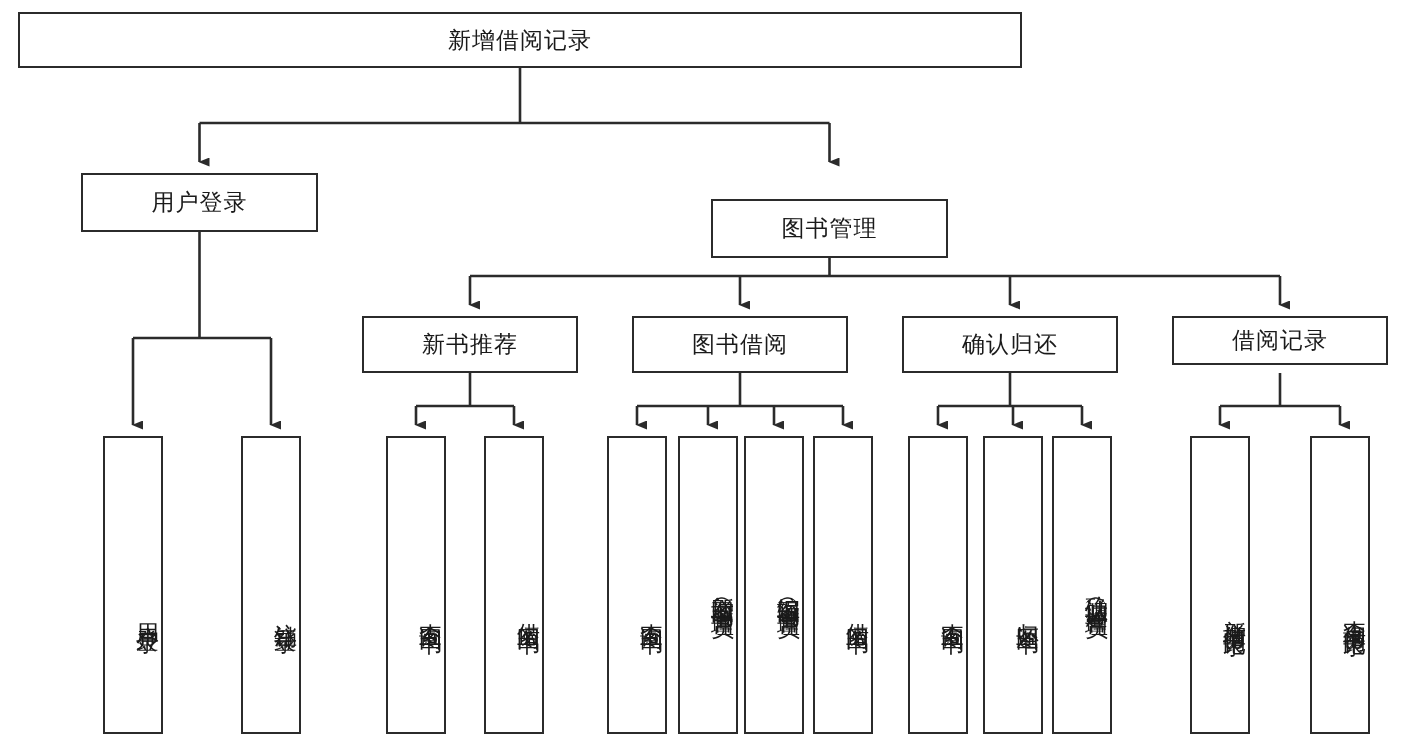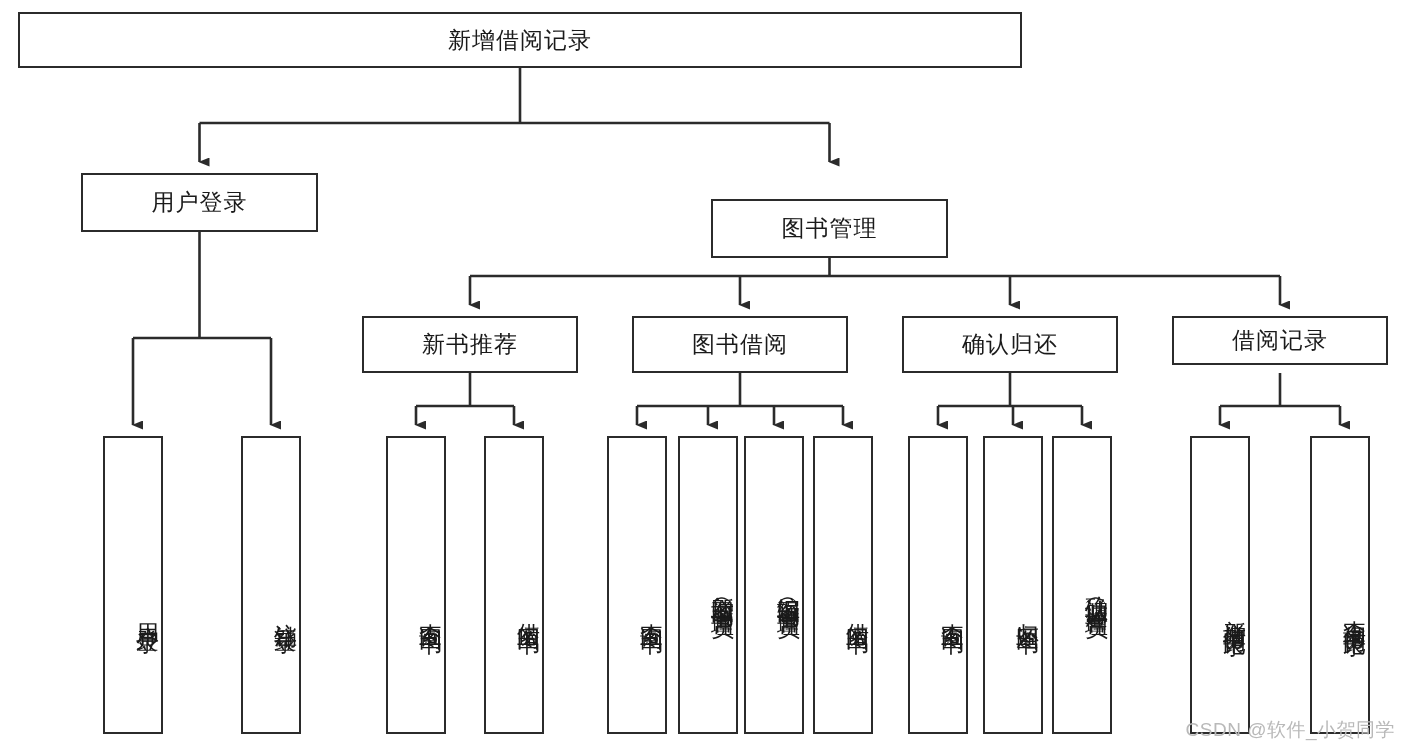--- a/index.html
+++ b/index.html
@@ -175,14 +175,13 @@
         <span>确认归还（管理员）</span>
       </div>
       <div class="node v" style="left: 1190px; top: 436px; width: 60px; height: 298px;">
         <span>新增借阅记录</span>
       </div>
       <div class="node v" style="left: 1310px; top: 436px; width: 60px; height: 298px;">
         <span>查询借阅记录</span>
       </div>
     </div>
 
-  <div class="watermark">CSDN @软件_小贺同学</div>
 </div>
 
 </body></html>

